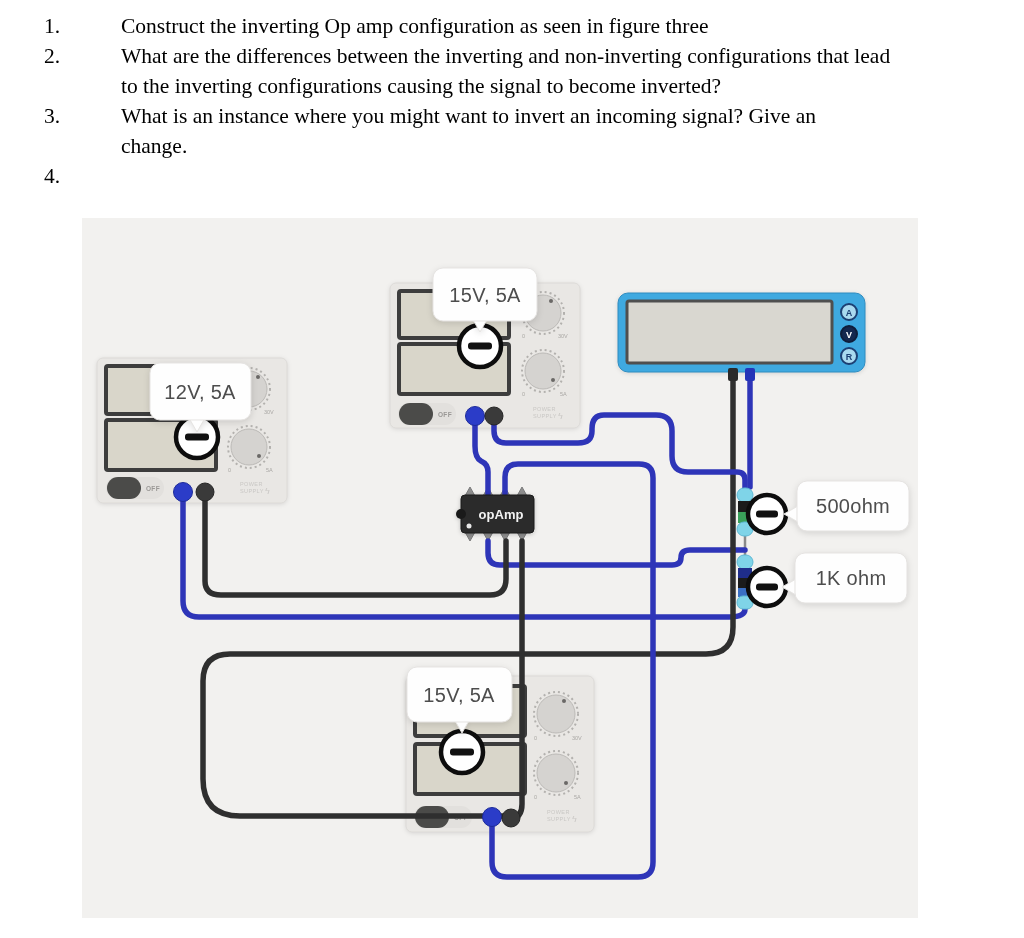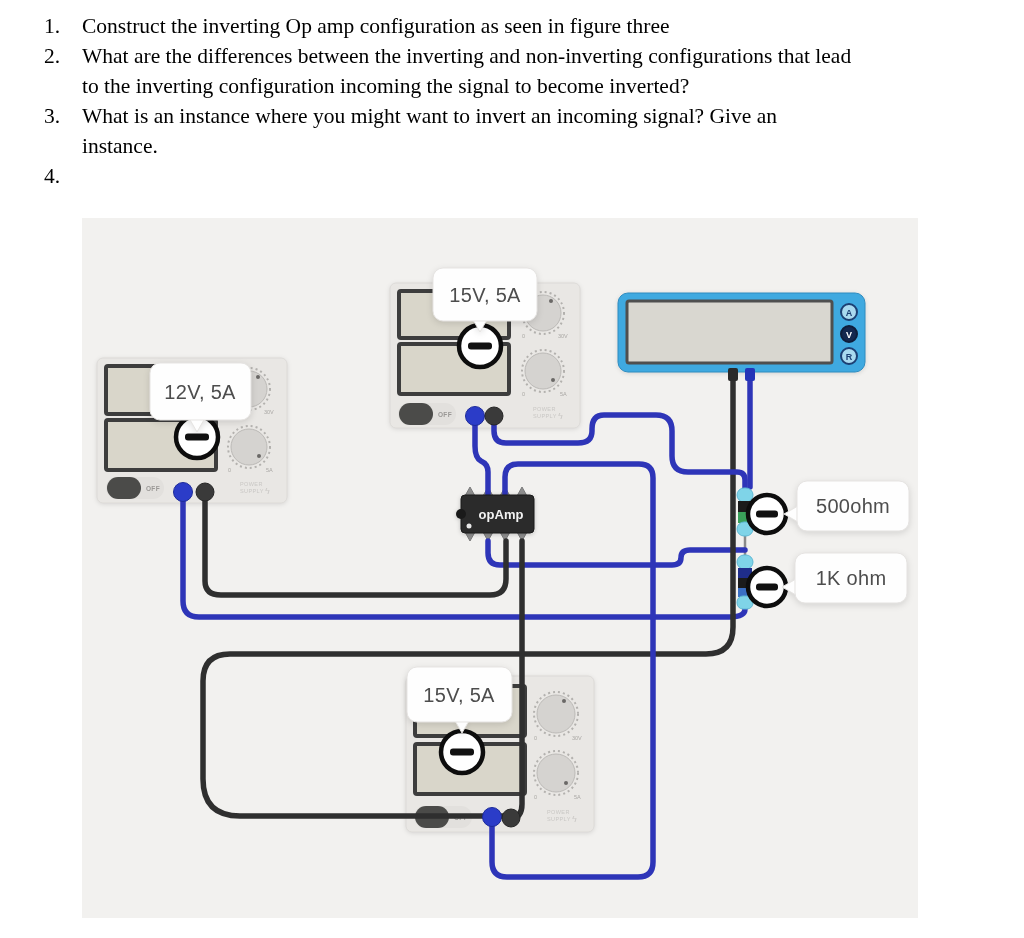--- a/index.html
+++ b/index.html
@@ -2,21 +2,21 @@
 <html><head>
 <meta charset="utf-8">
 <style>
   html,body{margin:0;padding:0;}
   body{width:1024px;height:938px;background:#ffffff;position:relative;
        font-family:"Liberation Serif", serif;color:#000;}
   .questions{position:absolute;left:44px;top:11px;width:950px;}
   .q{display:flex;}
   .qnum{width:38px;flex:0 0 38px;font-size:21.5px;line-height:30px;}
   .qlines{flex:1;}
-  .qline{font-size:21.5px;line-height:30px;white-space:nowrap;}
+  .qline{font-size:21.5px;line-height:30px;white-space:nowrap;margin-left:39px;}
   .canvas{position:absolute;left:82px;top:218px;width:836px;height:700px;}
   svg{display:block;}
   text{font-family:"Liberation Sans", sans-serif;}
   .callout-text{font-size:20px;fill:#4d4d4d;letter-spacing:.3px;}
   .tiny{font-size:5.5px;fill:#a9a7a4;}
   .brand{font-size:5.5px;fill:#c9c7c4;letter-spacing:.4px;}
   .offlbl{font-size:6.5px;fill:#9a9896;font-weight:bold;letter-spacing:.3px;}
   .chiplbl{font-size:13px;fill:#f2f2f2;font-weight:bold;}
   .btnlbl{font-size:9px;font-weight:bold;}
 </style>
@@ -27,28 +27,28 @@
   <div class="q">
     <span class="qnum">1.</span>
     <div class="qlines">
       <div class="qline">Construct the inverting Op amp configuration as seen in figure three</div>
     </div>
   </div>
   <div class="q">
     <span class="qnum">2.</span>
     <div class="qlines">
       <div class="qline">What are the differences between the inverting and non-inverting configurations that lead</div>
-      <div class="qline">to the inverting configuration incoming the signal to become inverted?</div>
+      <div class="qline">to the inverting configurations causing the signal to become inverted?</div>
     </div>
   </div>
   <div class="q">
     <span class="qnum">3.</span>
     <div class="qlines">
       <div class="qline">What is an instance where you might want to invert an incoming signal? Give an</div>
-      <div class="qline">instance.</div>
+      <div class="qline">change.</div>
     </div>
   </div>
   <div class="q">
     <span class="qnum">4.</span>
     <div class="qlines">
     </div>
   </div>
 </div>
 
 <div class="canvas">

